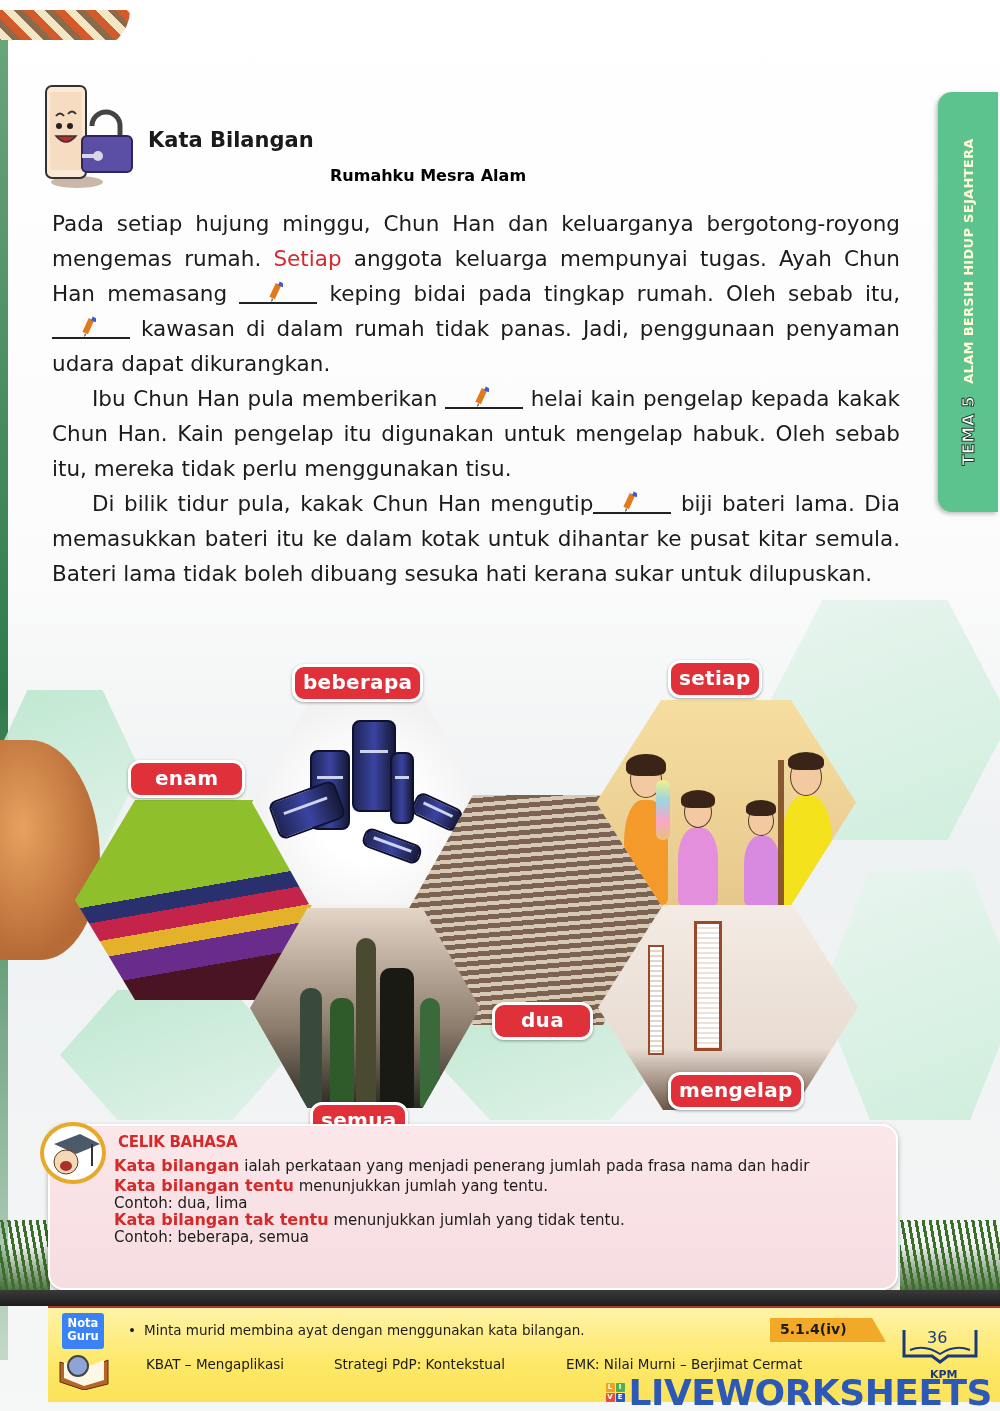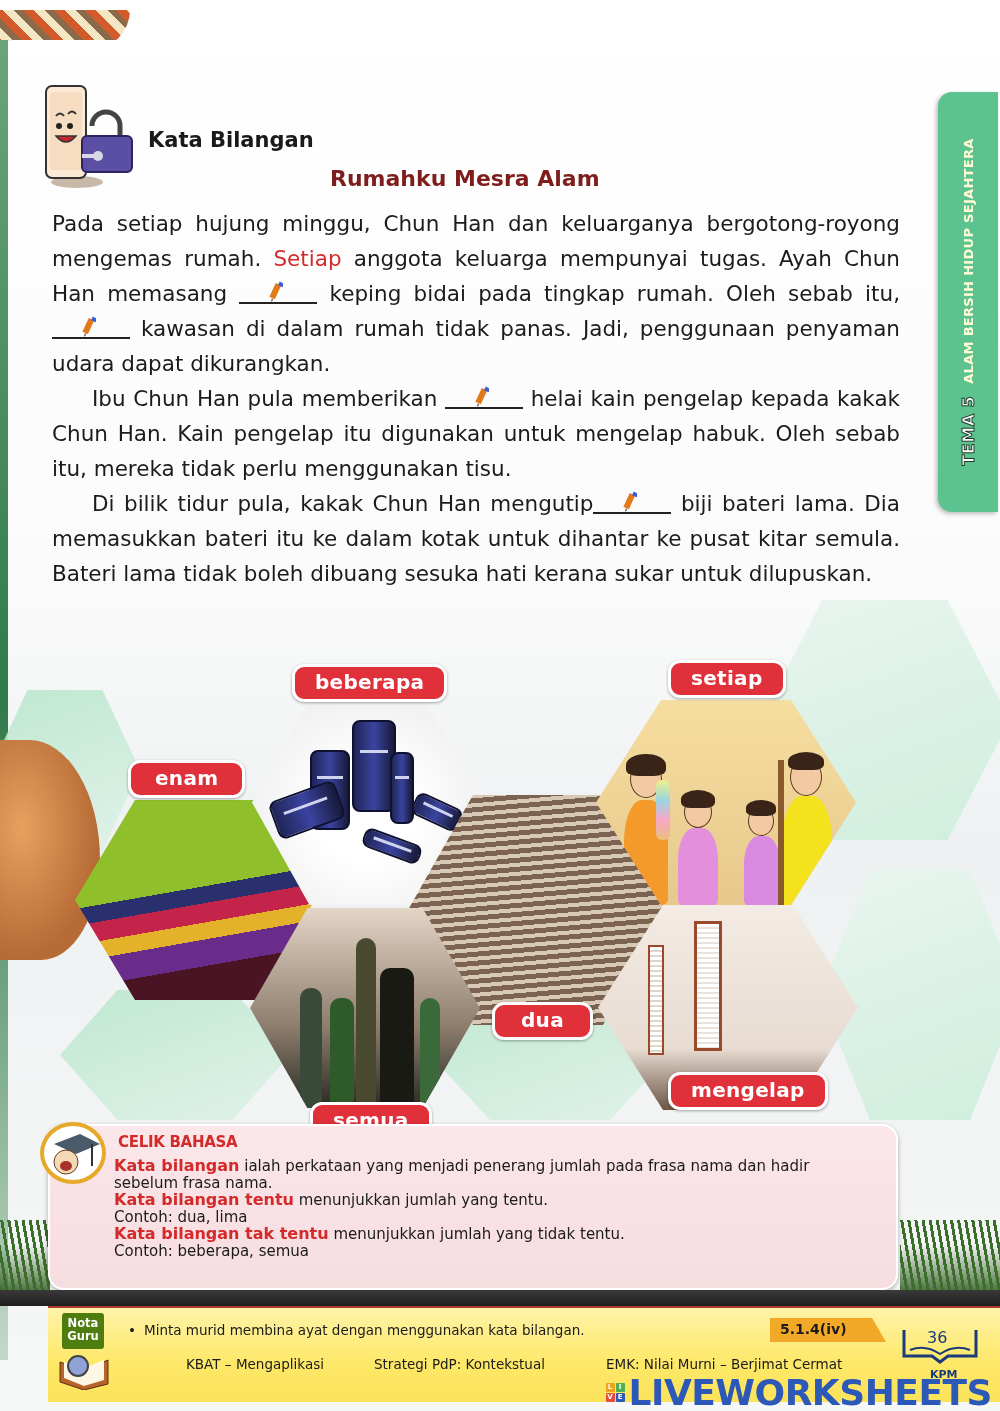--- a/index.html
+++ b/index.html
@@ -7,21 +7,21 @@
   body { position: relative; font-family: "DejaVu Sans", sans-serif; color: #1b1b1b; }
 
   .page-bg { position: absolute; left: 0; top: 0; width: 1000px; height: 1411px; background: linear-gradient(180deg, #ffffff 0%, #fbfbfb 40%, #eef1f2 60%, #f6f7f7 100%); }
   .left-strip { position: absolute; left: 0; top: 40px; width: 8px; height: 1320px; background: linear-gradient(180deg, #6aa57a, #2f7a4a 50%, #c3d9c8); }
   .top-corner { position: absolute; left: 0; top: 10px; width: 130px; height: 40px; background: repeating-linear-gradient(45deg, #d35a2a 0 8px, #f2e6c4 8px 16px, #8a6a4a 16px 22px); border-bottom-right-radius: 60px; }
   .top-page-edge { position: absolute; left: 0; top: 40px; width: 1000px; height: 14px; background: #fff; border-top-left-radius: 16px; }
 
   
   .mascot { position: absolute; left: 42px; top: 82px; width: 100px; height: 110px; }
   .section-title { position: absolute; left: 148px; top: 128px; font-size: 21px; font-weight: bold; color: #1a1a1a; }
-  .story-title { position: absolute; left: 330px; top: 166px; font-size: 22px; font-weight: bold; color: #7f1d1d; }
+  .story-title { position: absolute; left: 330px; top: 166px; font-size: 16px; font-weight: bold; color: #000000; }
 
   
   .theme-tab { position: absolute; left: 938px; top: 92px; width: 60px; height: 420px; background: #5cc28e; border-radius: 14px 0 0 14px; box-shadow: -2px 2px 4px rgba(0,0,0,0.25); }
   .theme-tab-text { position: absolute; left: 50%; top: 50%; transform: translate(-50%,-50%) rotate(-90deg); white-space: nowrap; display: flex; gap: 12px; align-items: center; }
   .theme-num { font-size: 16px; font-weight: bold; color: #fff; -webkit-text-stroke: 1px #1d3b28; letter-spacing: 0.5px; }
   .theme-name { font-size: 13px; font-weight: bold; color: #fffbd6; letter-spacing: 0.3px; }
 
   
   .story { position: absolute; left: 52px; top: 206px; width: 848px; font-size: 21.5px; line-height: 35px; color: #1b1b1b; }
   .story p { text-align: justify; }
@@ -34,21 +34,21 @@
   .hex { position: absolute; clip-path: polygon(25% 0, 75% 0, 100% 50%, 75% 100%, 25% 100%, 0 50%); }
   .hex-bg { background: linear-gradient(160deg, #b9e6cc, #dff2e8); opacity: 0.9; }
   .hex-bg-pale { background: linear-gradient(160deg, #e9f5ef, #cfeedd); }
   .hex-img-towels { background: linear-gradient(170deg, #8fbf2a 0 45%, #2a2f6e 45% 52%, #c4234a 52% 60%, #e3b22a 60% 67%, #6a2c8a 67% 78%, #4a1424 78% 100%); }
   .hex-img-batteries { background: radial-gradient(ellipse at 50% 55%, #ffffff 30%, #f2f2f2 70%); }
   .hex-img-blinds { background: repeating-linear-gradient(175deg, #7b6251 0 5px, #d8c8b6 5px 9px); }
   .hex-img-family { background: linear-gradient(180deg, #f6dea0, #e7c88c); }
   .hex-img-bottles { background: linear-gradient(180deg, #e5d5c6 0%, #8c7c6c 60%, #2a2a22 100%); }
   .hex-img-room { background: linear-gradient(180deg, #f3ebe4 0%, #e8dcd2 70%, #6b5646 100%); }
 
-  .label-pill { position: absolute; background: #e0303a; color: #fff; font-weight: bold; font-size: 20px; padding: 3px 20px 5px; border-radius: 12px; border: 3px solid #fff; box-shadow: 0 1px 3px rgba(0,0,0,0.35); letter-spacing: 0.3px; }
+  .label-pill { position: absolute; background: #e0303a; color: #fff; font-weight: bold; font-size: 20px; padding: 3px 8px 5px; border-radius: 12px; border: 3px solid #fff; box-shadow: 0 1px 3px rgba(0,0,0,0.35); letter-spacing: 0.3px; }
 
   
   .battery { position: absolute; border-radius: 8px; background: linear-gradient(90deg, #1f2556, #3a44a0 50%, #171a38); border: 2px solid #0e1130; }
   .battery::before { content: ""; position: absolute; left: 15%; right: 15%; top: 32%; height: 3px; background: #cfd3ee; }
   .bottle { position: absolute; bottom: 0; border-radius: 10px 10px 4px 4px; }
   .person { position: absolute; border-radius: 40% 40% 6px 6px; }
   .head { position: absolute; border-radius: 50%; background: #f2c9a0; border: 1px solid #5a3a22; }
   .hair { position: absolute; border-radius: 50% 50% 30% 30%; background: #3a2418; }
 
   .finger { position: absolute; left: -30px; top: 740px; width: 130px; height: 220px; background: radial-gradient(ellipse at 40% 40%, #e7a15f, #b66a35 70%); border-radius: 0 60% 50% 0; }
@@ -63,26 +63,26 @@
   .celik-body .tight { line-height: 14px; }
 
   
   .grass { position: absolute; top: 1220px; height: 80px; width: 50px; background: repeating-linear-gradient(80deg, #3b6e2a 0 3px, transparent 3px 7px), linear-gradient(180deg, transparent 0 30%, #2f5a21 100%); }
 
   
   .sep { position: absolute; left: 0; top: 1290px; width: 1000px; height: 16px; background: linear-gradient(180deg, #3a3a3a, #1d1d1d); }
 
   
   .footer { position: absolute; left: 48px; top: 1306px; width: 952px; height: 96px; background: linear-gradient(180deg, #fff3a8, #fde867 60%, #fbe25a); border-top: 2px solid #b13a2e; }
-  .nota-badge { position: absolute; left: 62px; top: 1313px; width: 42px; height: 36px; background: #4d7c0f; color: #fff; font-weight: bold; font-size: 11.5px; line-height: 13px; text-align: center; padding-top: 4px; border-radius: 3px; }
+  .nota-badge { position: absolute; left: 62px; top: 1313px; width: 42px; height: 36px; background: #3b82f6; color: #fff; font-weight: bold; font-size: 11.5px; line-height: 13px; text-align: center; padding-top: 4px; border-radius: 3px; }
   .nota-book { position: absolute; left: 56px; top: 1348px; width: 56px; height: 42px; }
   .footer-bullets { position: absolute; left: 128px; top: 1322px; font-size: 13.5px; line-height: 17px; color: #1b1b1b; }
   .footer-bullets li { list-style: none; position: relative; padding-left: 16px; }
   .footer-bullets li::before { content: "•"; position: absolute; left: 0; top: 0; }
-  .footer-meta { position: absolute; top: 1356px; font-size: 13.5px; color: #1b1b1b; white-space: nowrap; margin-left: 40px; }
+  .footer-meta { position: absolute; top: 1356px; font-size: 13.5px; color: #1b1b1b; white-space: nowrap; }
   .std-code { position: absolute; left: 770px; top: 1318px; width: 116px; height: 24px; background: #f3a928; clip-path: polygon(0 0, 88% 0, 100% 100%, 0 100%); font-size: 14px; font-weight: bold; color: #1b1b1b; padding: 3px 0 0 10px; }
   .page-num-book { position: absolute; left: 900px; top: 1320px; width: 80px; height: 50px; }
   .page-num { position: absolute; left: 927px; top: 1328px; font-size: 16px; color: #1b3a7a; }
   .kpm { position: absolute; left: 930px; top: 1368px; font-size: 11px; font-weight: bold; color: #1b3a7a; }
   .lw-wrap { position: absolute; right: 8px; top: 1372px; display: flex; align-items: center; gap: 4px; }
   .lw-icon { display: grid; grid-template-columns: 9px 9px; grid-template-rows: 9px 9px; gap: 1px; }
   .lw-icon span { font-size: 7px; color: #fff; font-weight: bold; text-align: center; line-height: 9px; border-radius: 1px; }
   .lw-text { font-size: 36px; font-weight: bold; color: #2c58b8; letter-spacing: -0.5px; }
 </style>
 </head>
@@ -216,21 +216,20 @@
   <svg width="60" height="56" viewBox="0 0 60 56">
     <polygon points="10,18 36,8 56,18 32,28" fill="#4a5a6a"></polygon>
     <circle cx="22" cy="36" r="12" fill="#f3d9b5" stroke="#6a3a22"></circle>
     <ellipse cx="22" cy="40" rx="6" ry="5" fill="#a8322a"></ellipse>
     <line x1="48" y1="18" x2="48" y2="40" stroke="#333" stroke-width="2"></line>
   </svg>
 </div>
 <div class="celik-title">CELIK BAHASA</div>
 <div class="celik-body">
   <div class="line"><span class="term">Kata bilangan</span><span> ialah perkataan yang menjadi penerang jumlah pada frasa nama dan hadir</span></div>
-  <div class="line tight"><span>sebelum frasa nama.</span></div>
   <div class="line"><span class="term">Kata bilangan tentu</span><span> menunjukkan jumlah yang tentu.</span></div>
   <div class="line tight"><span>Contoh: dua, lima</span></div>
   <div class="line"><span class="term">Kata bilangan tak tentu</span><span> menunjukkan jumlah yang tidak tentu.</span></div>
   <div class="line tight"><span>Contoh: beberapa, semua</span></div>
 </div>
 
 <div class="sep"></div>
 
 <div class="footer"></div>
 <div class="nota-badge">

